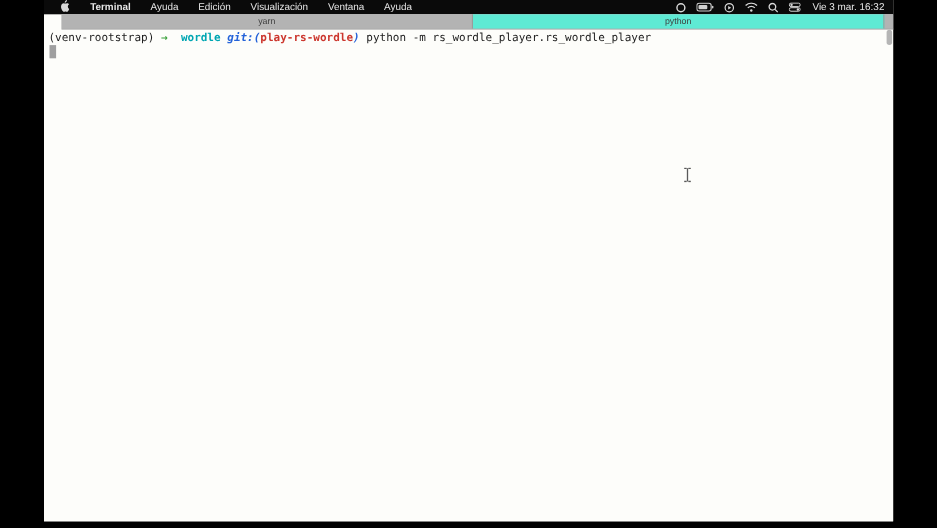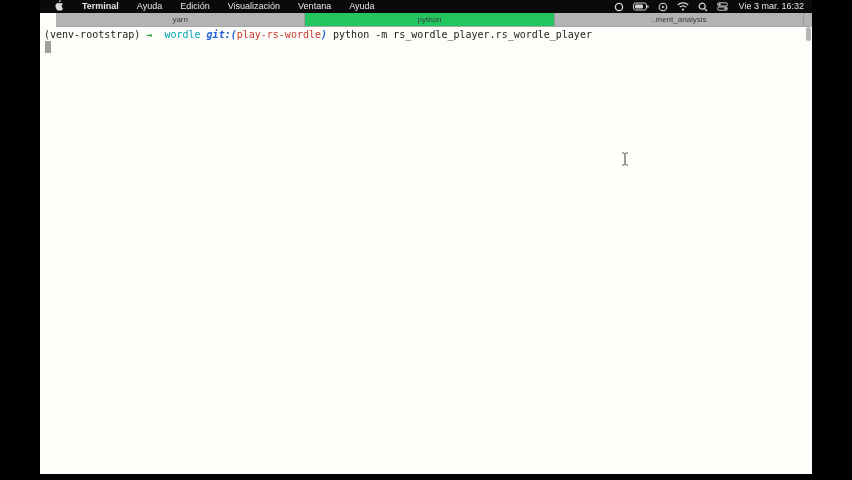--- a/index.html
+++ b/index.html
@@ -27,39 +27,39 @@
   .tabbar{
     position:absolute;left:0;top:13px;width:100%;height:14px;
     background:#b3b3b3;display:flex;align-items:stretch;
     font-size:8px;color:#3d3d3d;border-bottom:1px solid #a6a6a6;box-sizing:border-box;margin-left:16px;
   }
   .tab{
     flex:1;display:flex;align-items:center;justify-content:center;
     border-right:1px solid #9b9b9b;white-space:nowrap;overflow:hidden;
     background:#b3b3b3;
   }
-  .tab.active{background:#22c55e;}
+  .tab.active{background:#5eead4;}
   .newtab{
     width:24px;display:flex;align-items:center;justify-content:center;
     font-size:11px;color:#555;
   }
   
   .term{
     position:absolute;left:0;top:27px;width:100%;height:447px;
     background:#fdfdfa;
   }
   .prompt-line{
     margin:0;position:absolute;left:4px;top:1px;
     font-family:"DejaVu Sans Mono", monospace;font-size:10px;line-height:13px;
     white-space:pre;color:#1c1c1c;
   }
   .seg-arrow{color:#3fa33f;font-weight:bold;}
-  .seg-dir{color:#00a6b2;font-weight:normal;}
+  .seg-dir{color:#00a6b2;font-weight:bold;}
   .seg-gitblue{color:#2563d9;font-weight:bold;font-style:italic;}
-  .seg-branch{color:#cc372e;font-weight:normal;}
+  .seg-branch{color:#cc372e;font-weight:bold;}
   .block-cursor{
     position:absolute;left:5px;top:14px;width:6px;height:12px;background:#9f9f9f;
   }
   .scrollbar{
     position:absolute;right:1px;top:0;width:5px;height:447px;background:transparent;
   }
   .scroll-thumb{
     position:absolute;right:0;top:0;width:5px;height:14px;background:#b5b5b5;border-radius:3px;
   }
   .ibeam{
@@ -128,23 +128,20 @@
     </div>
   </div>
 
   <div class="tabbar">
     <div class="tab">
       <span>yarn</span>
     </div>
     <div class="tab active">
       <span>python</span>
     </div>
-    <div class="tab">
-      <span>..ment_analysis</span>
-    </div>
     <div class="newtab">+</div>
   </div>
 
   <div class="term">
     <pre class="prompt-line"><span>(venv-rootstrap) </span><span class="seg-arrow">→</span><span>  </span><span class="seg-dir">wordle</span><span> </span><span class="seg-gitblue">git:(</span><span class="seg-branch">play-rs-wordle</span><span class="seg-gitblue">)</span><span> python -m rs_wordle_player.rs_wordle_player</span></pre>
     <div class="block-cursor"></div>
     <div class="scrollbar">
       <div class="scroll-thumb"></div>
     </div>
 

